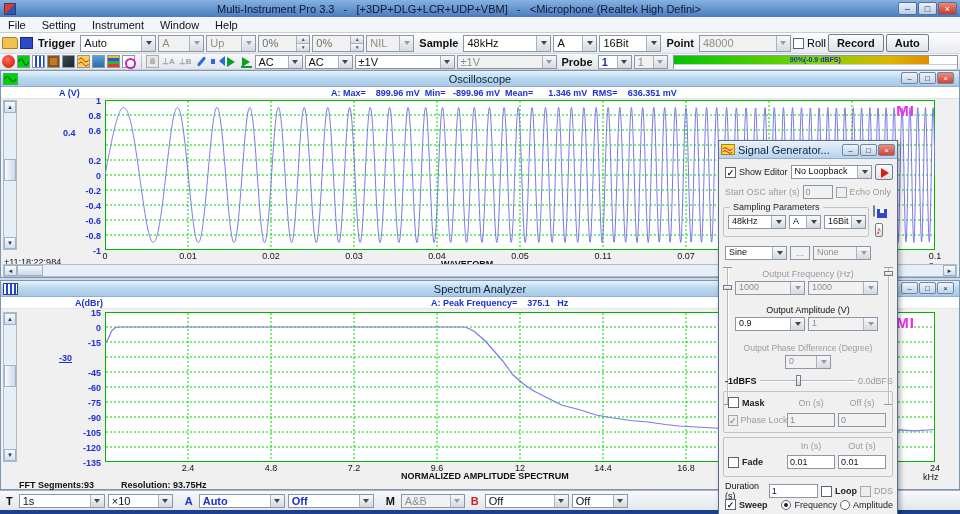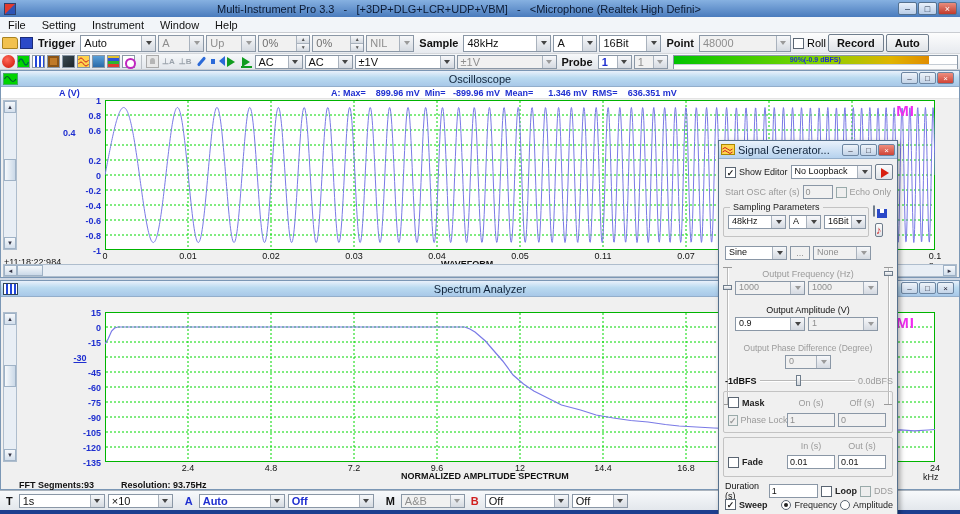--- a/index.html
+++ b/index.html
@@ -431,20 +431,24 @@
   <div class="cwin" style="top:210px;height:210px;">
     <div class="ctitle">
       <span class="ttext">Spectrum Analyzer</span>
       <span class="cticon spec"></span>
       <span class="winbtns" style="position:absolute;right:2px;top:1px;">
         <span class="cwbtn">–</span>
         <span class="cwbtn">□</span>
         <span class="cwbtn">×</span>
       </span>
     </div>
+    <div class="statrow">
+      <span class="chlabel" style="left:74px">A(dBr)</span>
+      <span class="statstext" style="left:430px">A: Peak Frequency=    375.1   Hz</span>
+    </div>
     <div class="vscroll" style="top:31px;height:150px;">
       <span class="sbtn" style="position:absolute;top:0;left:0;">▲</span>
       <span class="vthumb" style="top:52px;"></span>
       <span class="sbtn" style="position:absolute;bottom:0;left:0;">▼</span>
     </div>
     <div class="plot" id="spec-plot" style="top:31px;width:830px;height:150px;">
       <svg id="spec-svg" width="830" height="150">
           <rect x="0.5" y="0.5" width="829" height="149" fill="#fff" stroke="#00b400"></rect>
           <line x1="83" y1="1" x2="83" y2="149" stroke="#00d800" stroke-dasharray="2,2"></line>
           <line x1="166" y1="1" x2="166" y2="149" stroke="#00d800" stroke-dasharray="2,2"></line>
@@ -465,21 +469,21 @@
           <line x1="1" y1="120" x2="829" y2="120" stroke="#00d800" stroke-dasharray="2,2"></line>
           <line x1="1" y1="135" x2="829" y2="135" stroke="#00d800" stroke-dasharray="2,2"></line>
           <polyline points="0.0,32.0 3.1,27.0 6.6,19.0 9.7,16.0 13.0,15.0 34.6,15.0 69.2,15.0 103.8,15.0 138.3,15.0 172.9,15.0 207.5,15.0 242.1,15.0 276.7,15.0 311.3,15.0 332.0,15.0 345.8,15.0 359.7,15.0 364.9,17.0 370.0,20.0 380.4,29.0 387.3,37.0 397.7,49.0 408.1,63.0 418.5,72.0 428.8,79.0 442.7,86.0 456.5,93.0 475.5,98.0 491.1,103.0 508.4,106.0 525.7,108.5 543.0,110.0 560.3,112.5 574.1,114.0 591.4,115.0 608.7,116.0 622.5,116.5 639.8,117.0 657.1,117.5 674.4,117.0 691.7,118.0 709.0,117.5 726.3,118.5 736.6,117.5 753.9,118.5 767.8,118.0 781.6,119.0 795.4,117.8 809.3,118.8 823.1,118.0 830.0,117.5" fill="none" stroke="#7a7ae6" stroke-width="1.2"></polyline>
         </svg>
       <span class="milogo">MI</span>
     </div>
     <div id="spec-yl" class="ylabels abs" style="left:60px;top:31px;width:42px;height:160px;">
         <span style="top: -4px; width: 100%; text-align: right;">15</span>
         <span style="top: 11px; width: 100%; text-align: right;">0</span>
         <span style="top: 26px; width: 100%; text-align: right;">-15</span>
-        <span style="top: 41px; width: 100%; text-align: center; text-decoration: underline;">-30</span>
+        <span style="top: 41px; width: 100%; text-align: left; text-decoration: underline;">-30</span>
         <span style="top: 56px; width: 100%; text-align: right;">-45</span>
         <span style="top: 71px; width: 100%; text-align: right;">-60</span>
         <span style="top: 86px; width: 100%; text-align: right;">-75</span>
         <span style="top: 101px; width: 100%; text-align: right;">-90</span>
         <span style="top: 116px; width: 100%; text-align: right;">-105</span>
         <span style="top: 131px; width: 100%; text-align: right;">-120</span>
         <span style="top: 146px; width: 100%; text-align: right;">-135</span>
       </div>
     <div id="spec-xl" class="xlabels abs" style="left:104px;top:182px;width:840px;height:10px;">
         <span style="left: 67px;">2.4</span>

